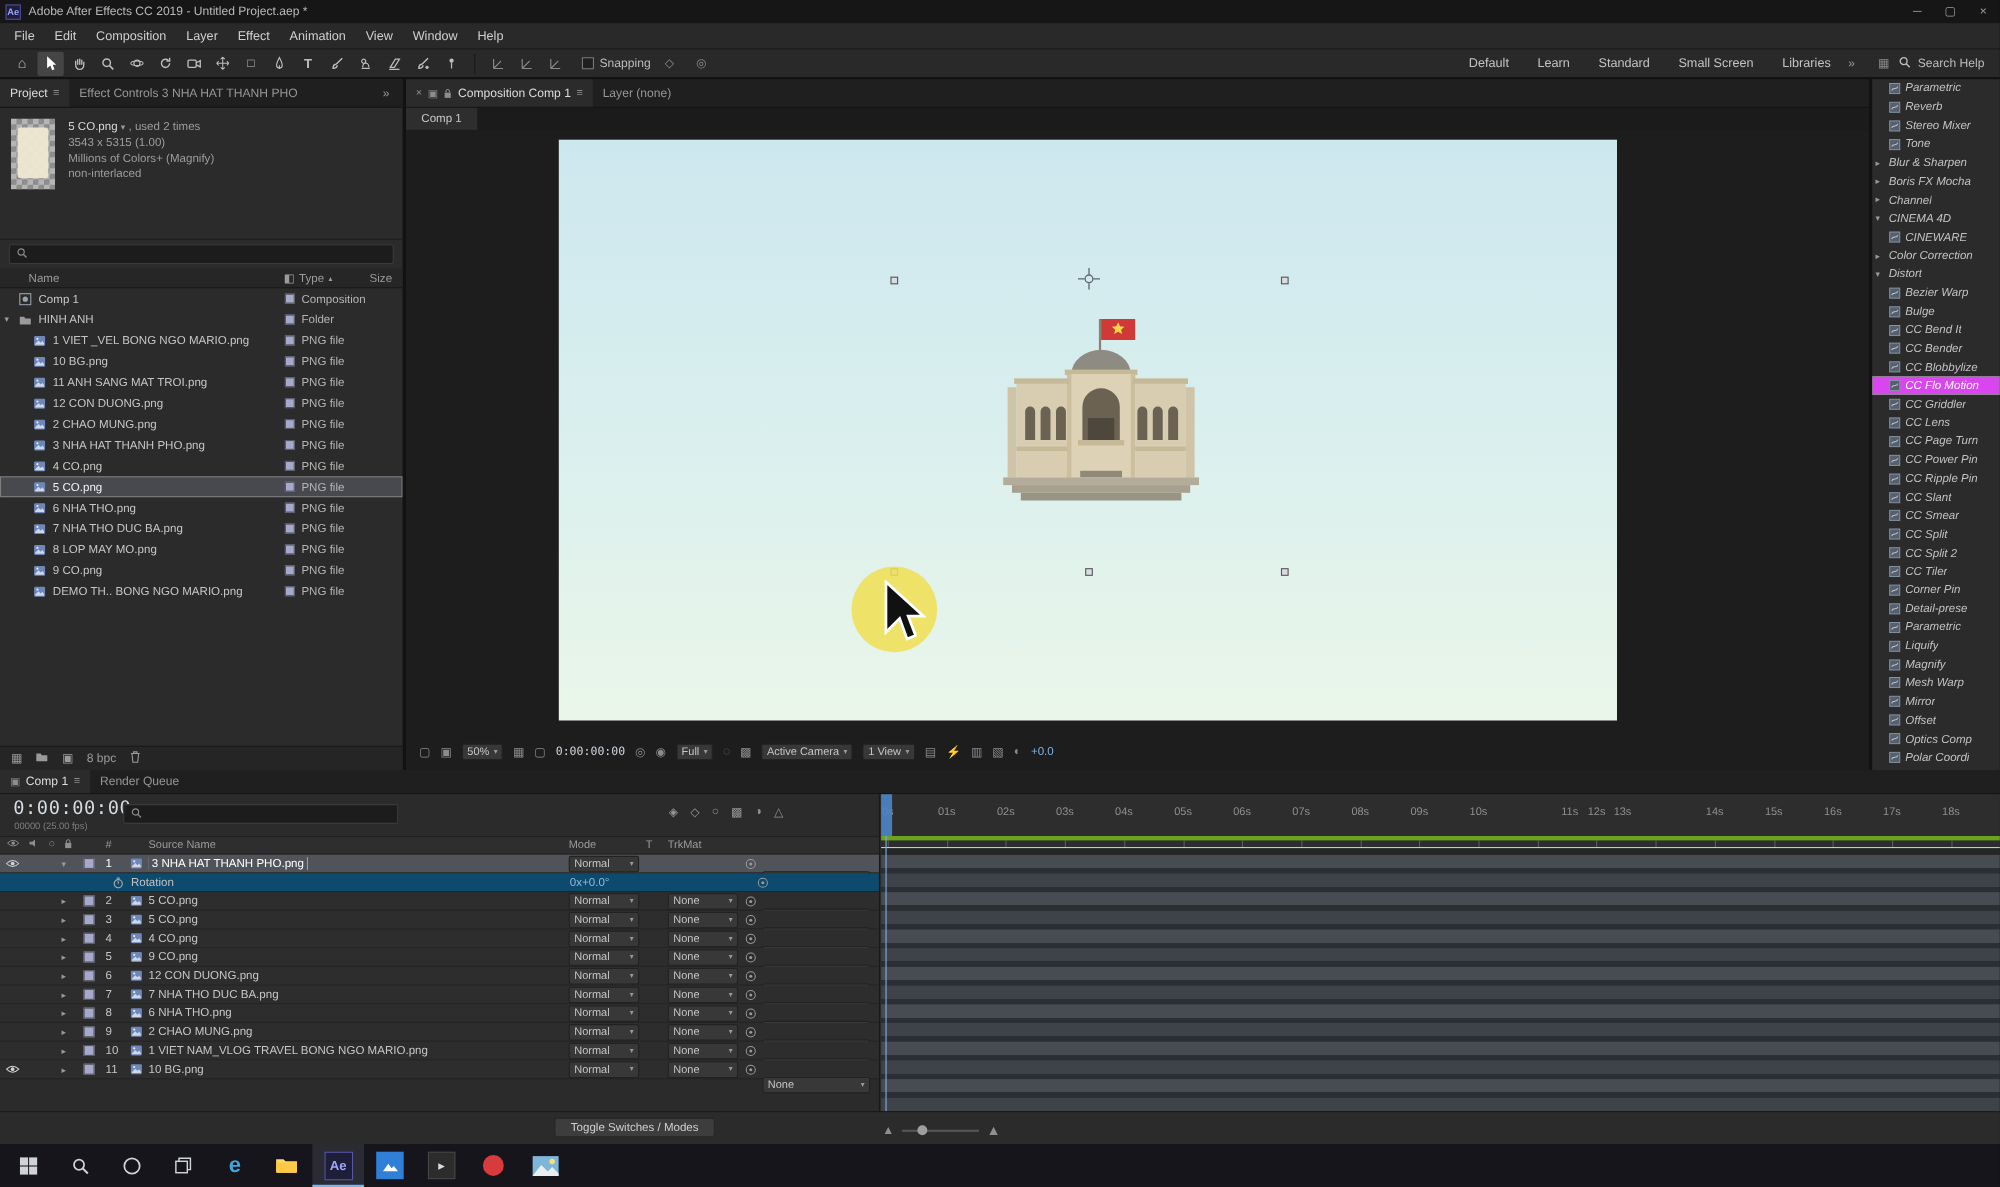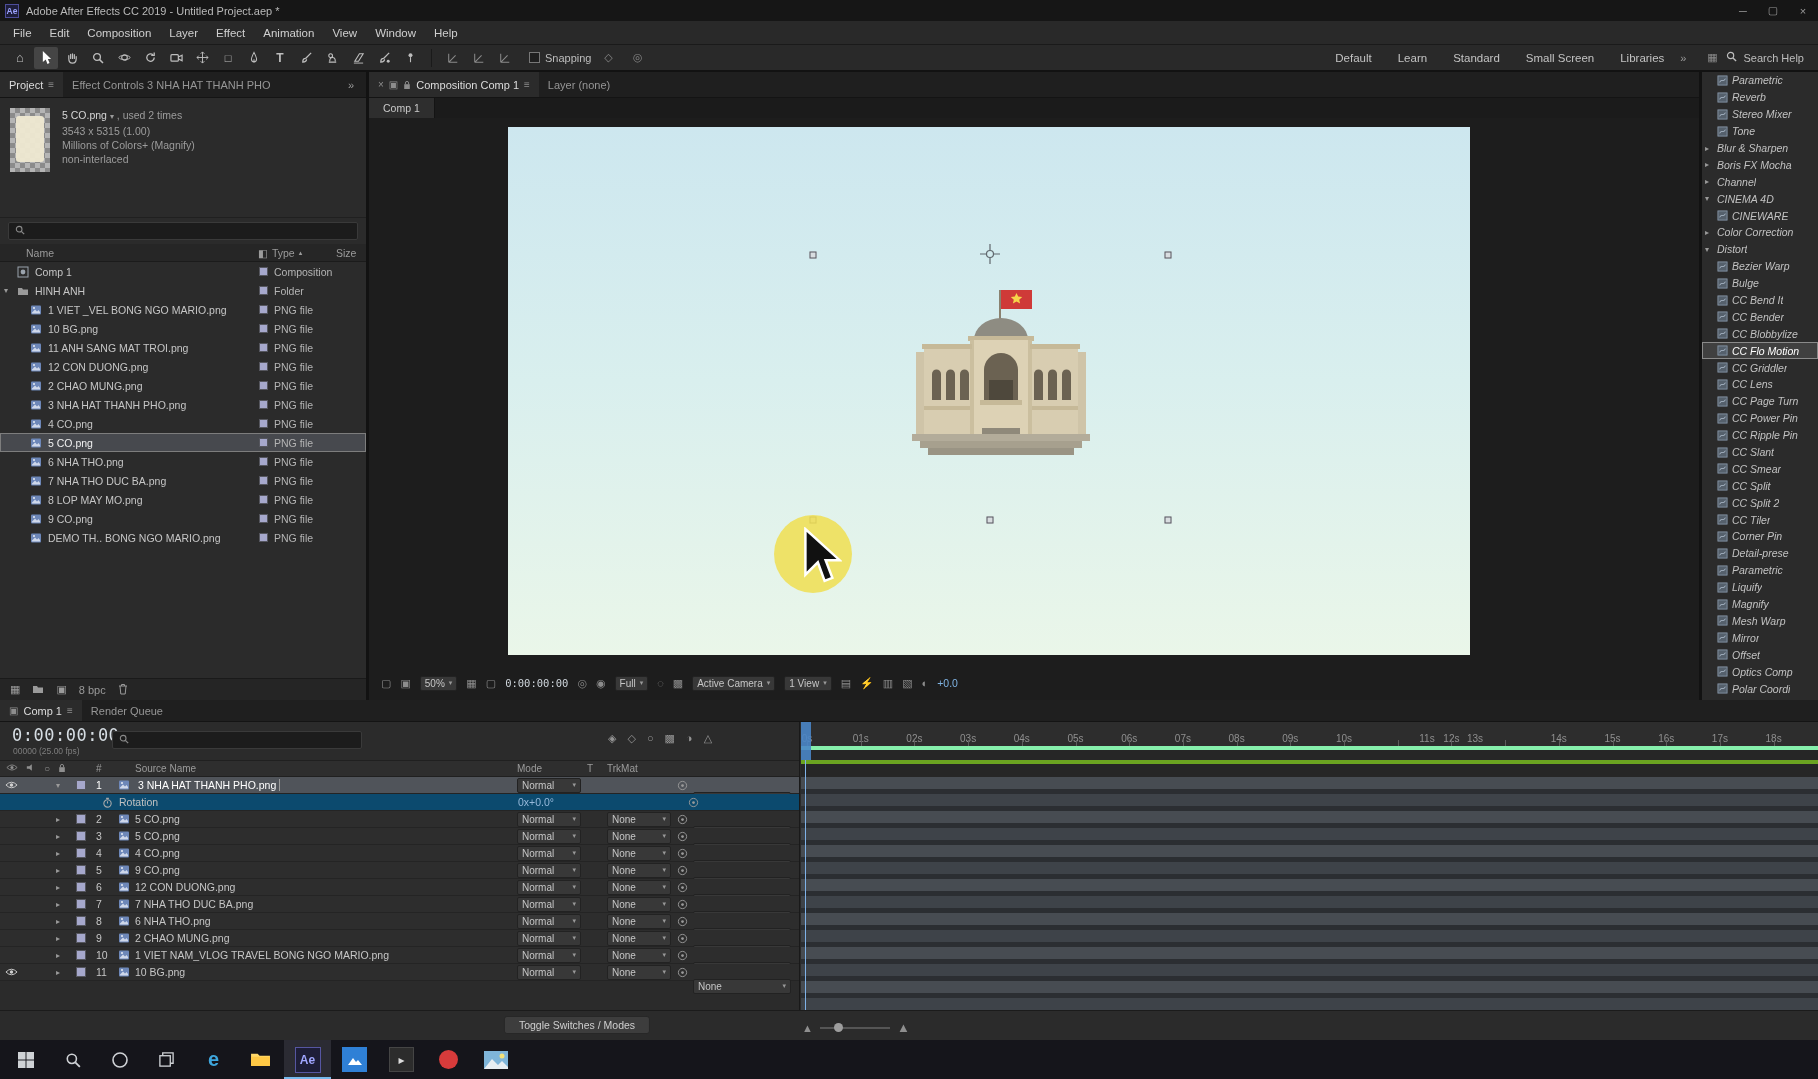--- a/index.html
+++ b/index.html
@@ -84,21 +84,21 @@
   #cfoot{position:absolute;left:0;right:0;bottom:5px;height:24px;display:flex;align-items:center;
     gap:9px;padding:0 12px;color:#9f9f9f;font-size:10.5px;}
   .fglyph{color:#8c8c8c;font-size:11px;}
   .dd{display:inline-flex;align-items:center;justify-content:space-between;background:#383838;
     border:1px solid #222;border-radius:2px;height:15px;padding:0 4px;color:#c6c6c6;font-size:10px;gap:4px;}
   .dd i{font-style:normal;font-size:7px;color:#999;}
   .blueval{color:#7fb3e3;}
   
   .fxrow{height:16.9px;display:flex;align-items:center;font-size:10.5px;color:#c2c2c2;
     padding-left:3px;white-space:nowrap;overflow:hidden;}
-  .fxrow.sel{background:#404040;color:#ffffff;outline:1px solid #8a8a8a;outline-offset:-1px;}
+  .fxrow.sel{background:#d946ef;color:#ffffff;outline:1px solid #8a8a8a;outline-offset:-1px;}
   .fxtw{width:12px;font-size:8px;color:#9a9a9a;}
   .fxsp{width:12px;}
   .fxic{width:15px;display:inline-flex;}
   .fxlb{overflow:hidden;font-style:italic;}
   
   #timeline{position:absolute;top:700px;left:0;right:0;height:340px;background:#2b2b2b;}
   #ttabs{height:22px;background:#1f1f1f;display:flex;align-items:stretch;border-bottom:1px solid #141414;}
   #tbody{position:absolute;top:22px;left:0;right:0;bottom:0;}
   #tleft{position:absolute;left:0;top:0;bottom:0;width:800px;background:#2b2b2b;border-right:1px solid #191919;}
   #tctrl{height:38px;position:relative;}
@@ -126,21 +126,21 @@
   .trow{height:17px;display:flex;align-items:center;font-size:10.5px;color:#c6c6c6;
     border-bottom:1px solid #242424;position:relative;background:#2d2d2d;}
   .trow.sel{background:#50545a;color:#ffffff;}
   .nmbox{outline:1px solid #9a9a9a;outline-offset:0;padding:0 3px;}
   .trow.prop{background:#0c4a6e;}
   .prsw{margin-left:102px;display:inline-flex;color:#a9a9a9;}
   .prnm{margin-left:6px;color:#c0c0c0;}
   .prval{position:absolute;left:518px;color:#96b9da;}
   .prpw{position:absolute;left:688px;display:inline-flex;color:#9a9a9a;}
   #ttrack{position:absolute;left:801px;right:0;top:0;bottom:0;background:#262626;}
-  #ruler{position:absolute;top:0;left:0;right:0;height:28px;background:#2d2d2d;border-bottom:4px solid #86efac;}
+  #ruler{position:absolute;top:0;left:0;right:0;height:49px;background:#2d2d2d;border-bottom:1px solid #86efac;}
   .rlabel{position:absolute;top:11px;transform:translateX(-50%);font-size:10px;color:#8f8f8f;}
   .rtick{position:absolute;bottom:0;width:1px;height:6px;background:#5c5c5c;}
   #ctihead{position:absolute;left:0;top:0;width:10px;height:38px;background:#4a86c8;opacity:.9;}
   #workbar{position:absolute;top:38px;left:0;right:0;height:4px;background:#6ba321;}
   #stripes{position:absolute;top:55px;left:0;right:0;bottom:30px;overflow:hidden;}
   .stripe{height:17px;background:linear-gradient(#474c52 0,#474c52 12px,#2b2e32 12px);}
   .stripe.alt{background:linear-gradient(#3e4349 0,#3e4349 12px,#2b2e32 12px);}
   #cti{position:absolute;left:4px;top:38px;bottom:30px;width:1px;background:#7fb2e8;}
   #tfoot{position:absolute;left:0;right:0;bottom:0;height:30px;background:#2b2b2b;border-top:1px solid #1b1b1b;}
   #tfooticons{position:absolute;left:8px;top:8px;display:flex;gap:9px;color:#8f8f8f;}

